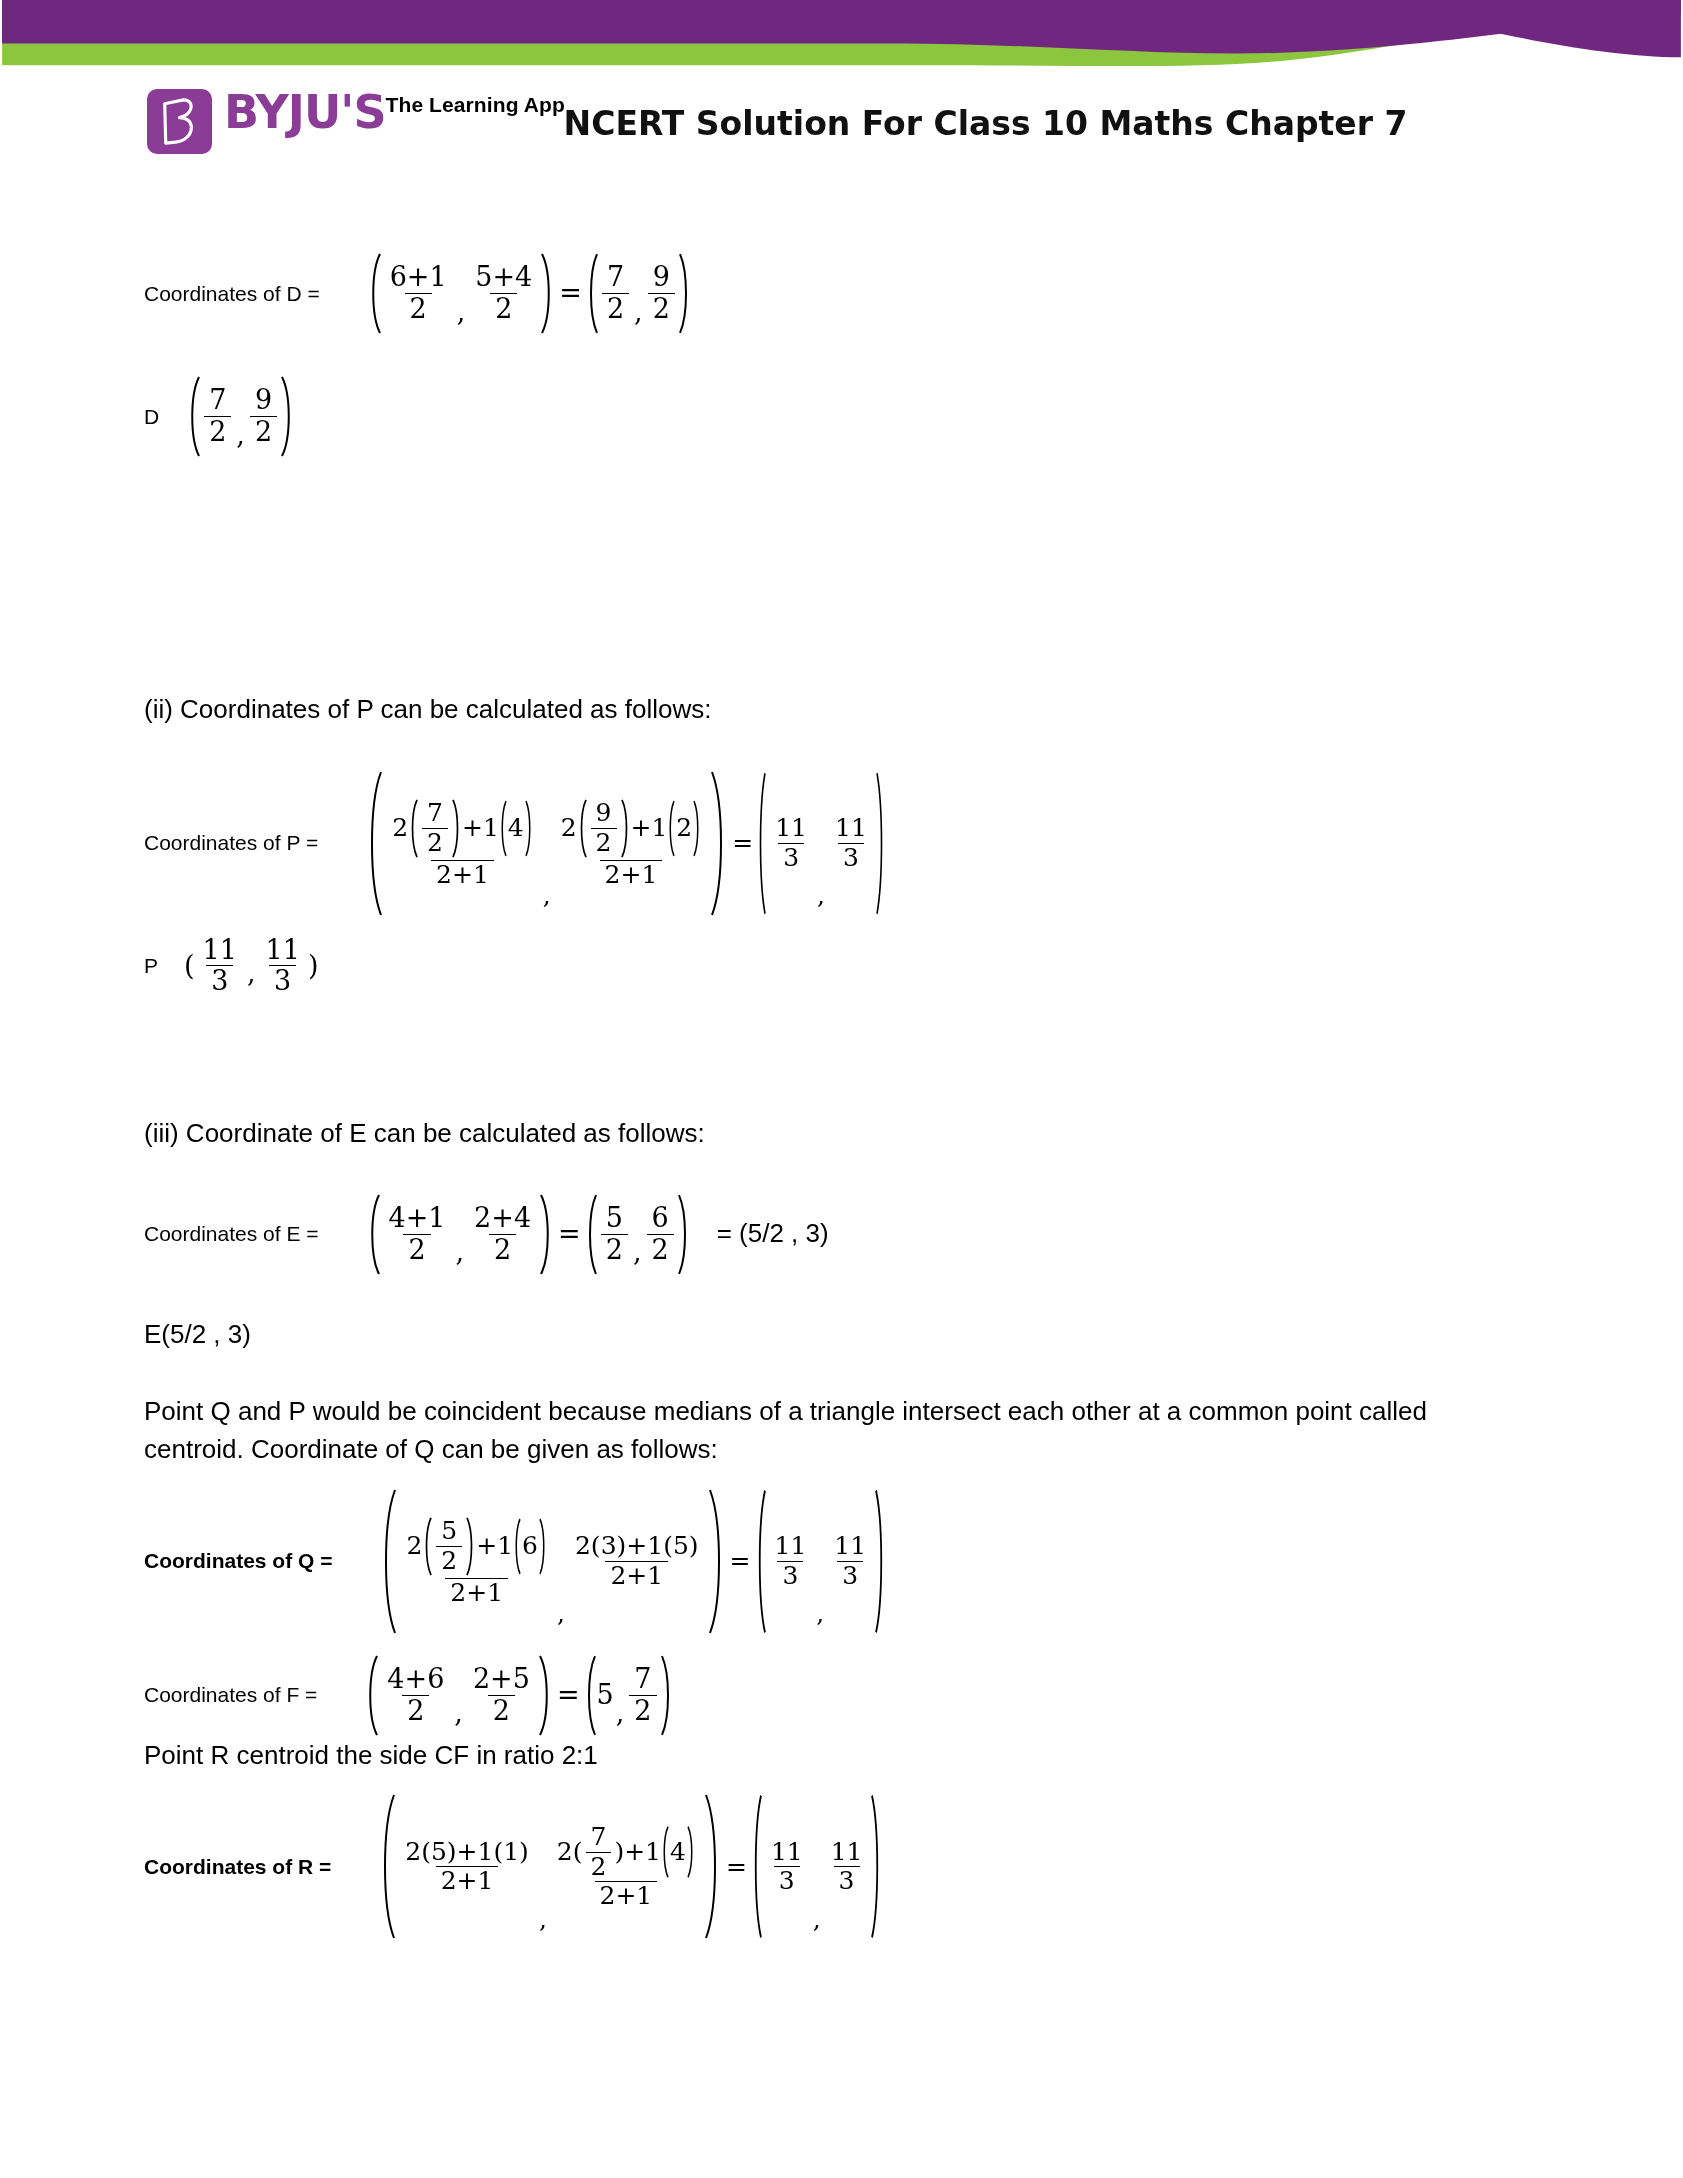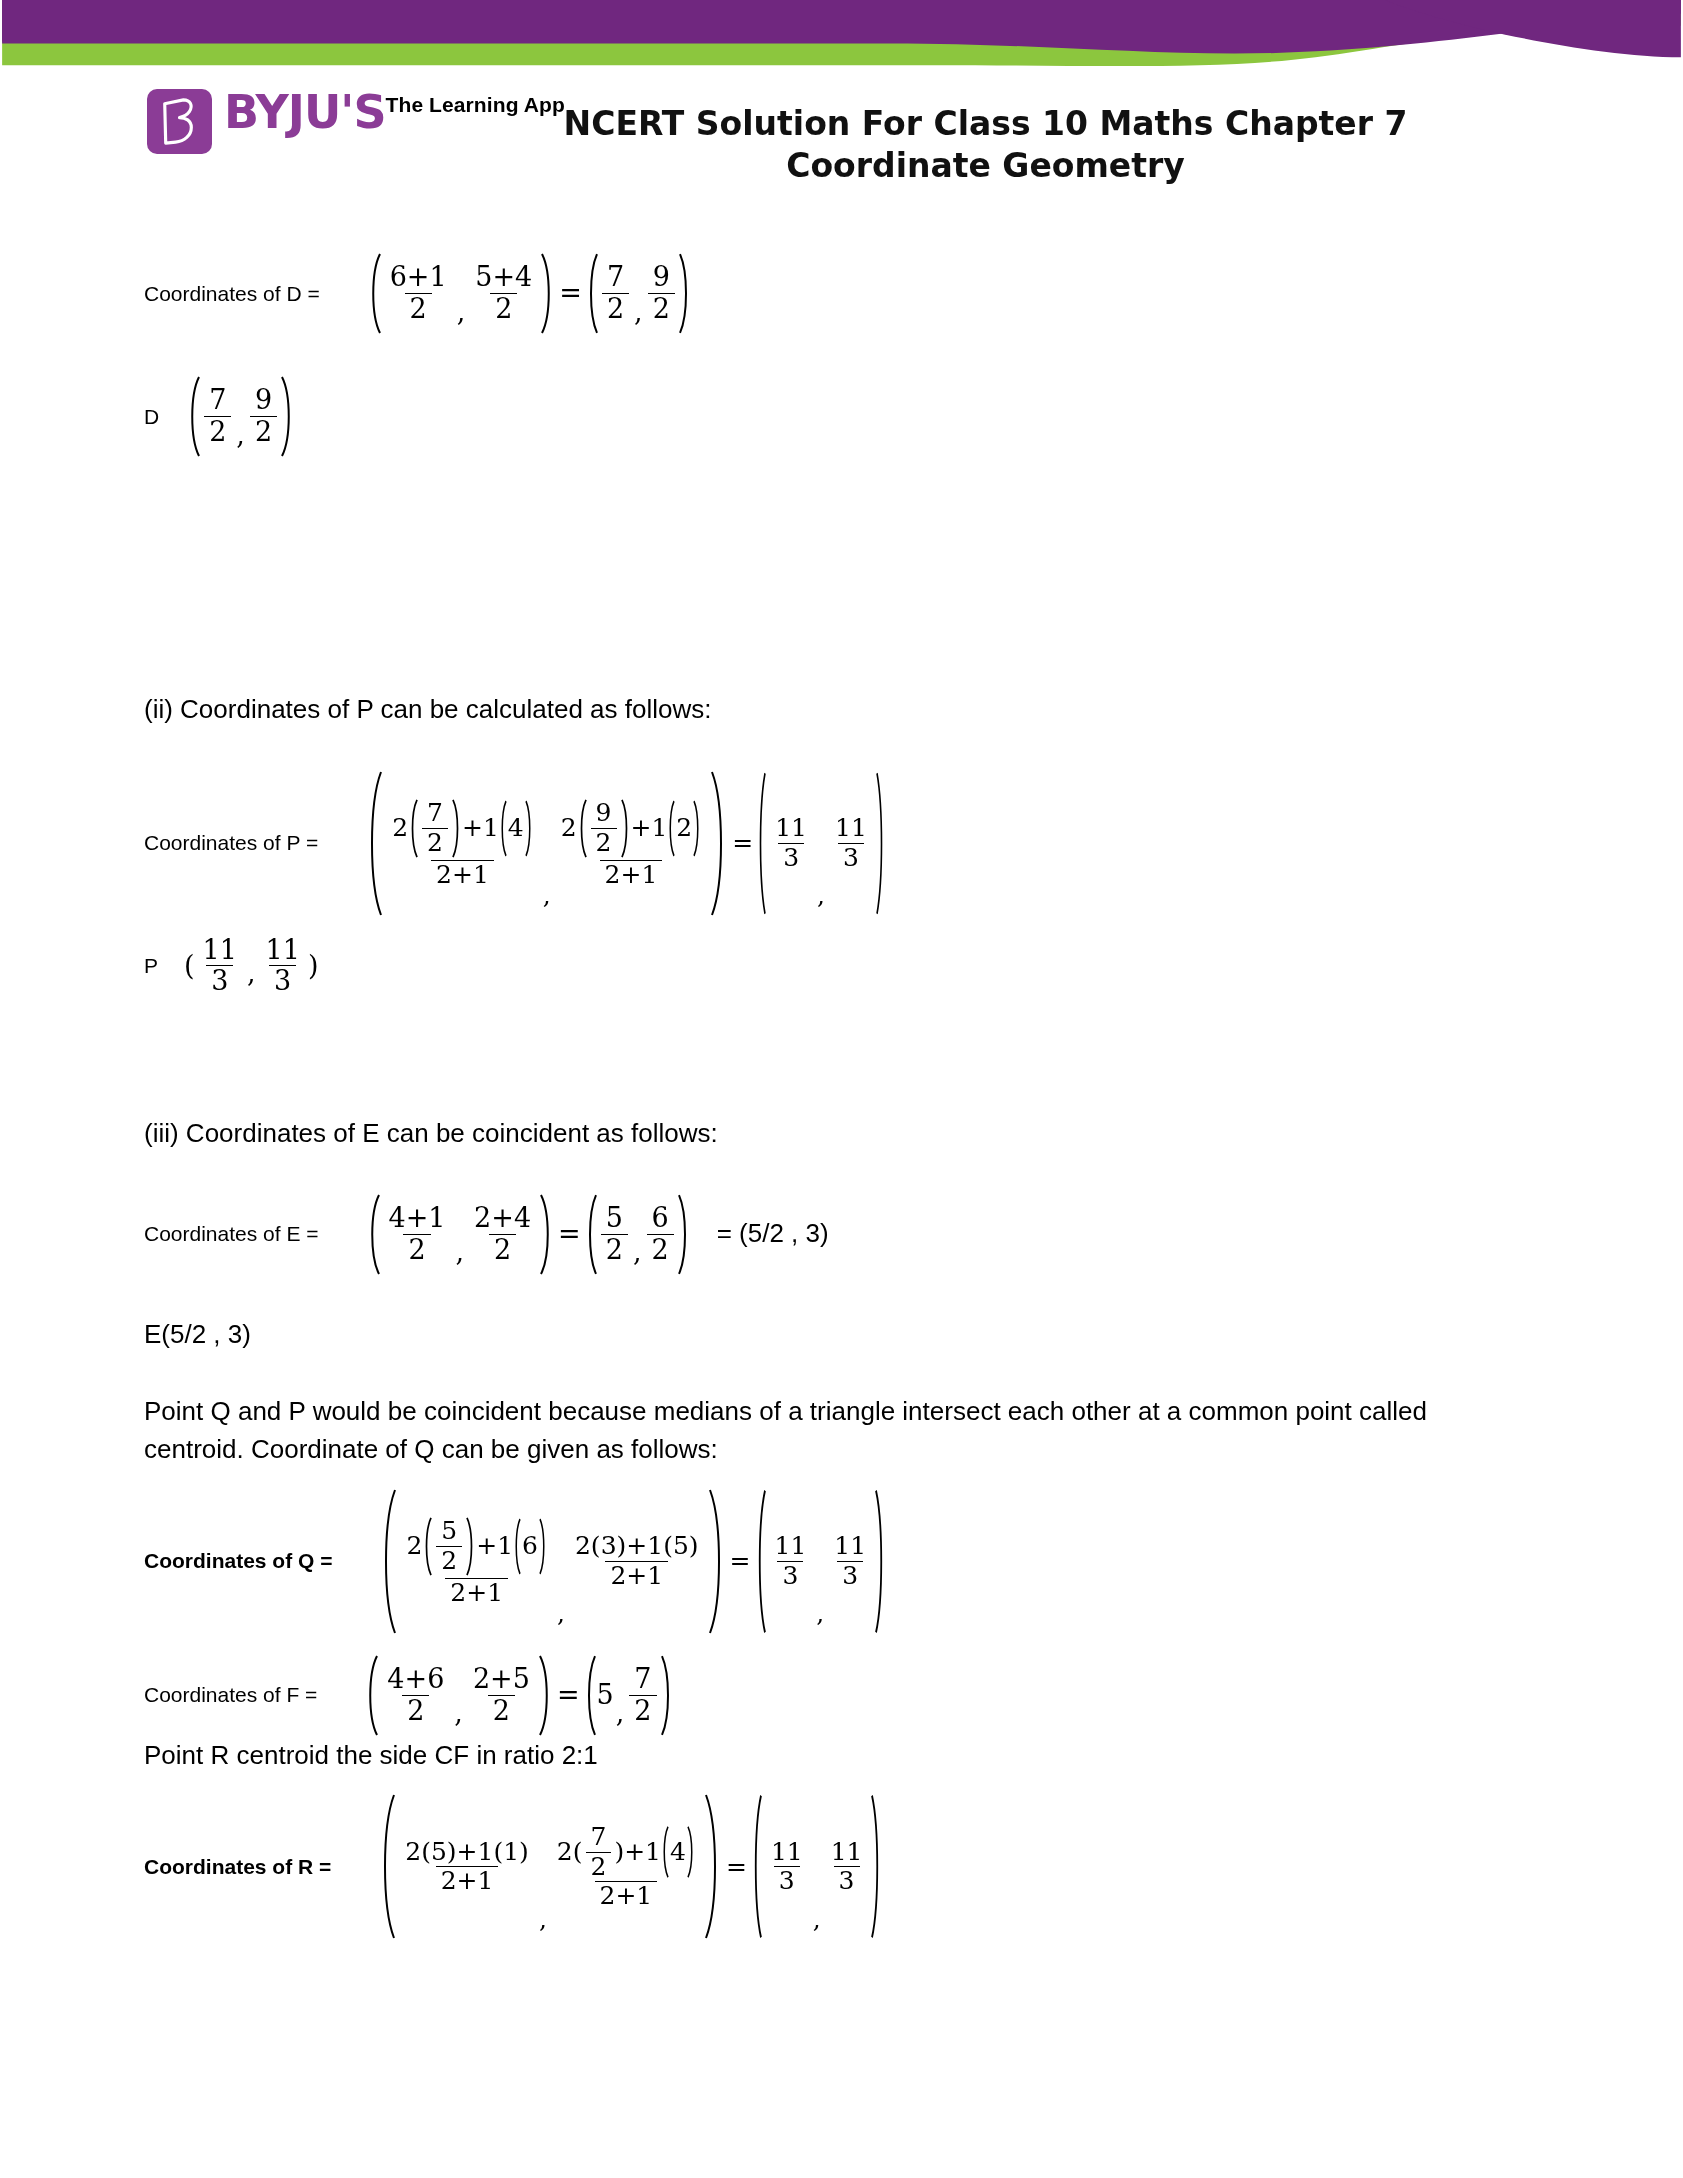--- a/index.html
+++ b/index.html
@@ -170,21 +170,20 @@
     </svg>
   </div>
   <div class="logo-words">
     <div class="logo-title">BYJU'S</div>
     <div class="logo-sub">The Learning App</div>
   </div>
 </div>
 
 <div class="page-title">
   <div>NCERT Solution For Class 10 Maths Chapter 7</div>
-  <div>Coordinate Geometry</div>
 </div>
 
 <div class="content">
 
   <div class="row">
     <span class="label">Coordinates of D =</span>
     <span class="sp-lg"></span>
     <span class="math">
       <span class="paren">
         <svg width="16" height="83" viewBox="0 0 16 84" preserveAspectRatio="none">
@@ -383,21 +382,21 @@
       <span class="frac">
         <span class="num">11</span>
         <span class="den">3</span>
       </span>
       <span>)</span>
     </span>
   </div>
 
   <div class="blockgap-lg"></div>
 
-  <div class="plain">(iii) Coordinates of E can be coincident as follows:</div>
+  <div class="plain">(iii) Coordinate of E can be calculated as follows:</div>
 
   <div class="blockgap-md"></div>
 
   <div class="row">
     <span class="label">Coordinates of E =</span>
     <span class="sp-lg"></span>
     <span class="math">
       <span class="paren">
         <svg width="16" height="83" viewBox="0 0 16 84" preserveAspectRatio="none">
             <path d="M14 2 C5 20 5 64 14 82" stroke="#000" stroke-width="2" fill="none"></path>

